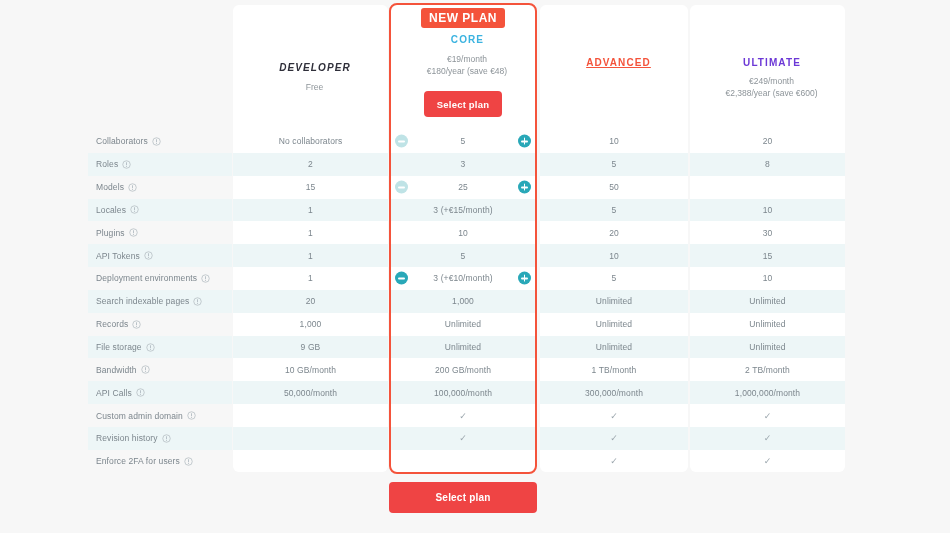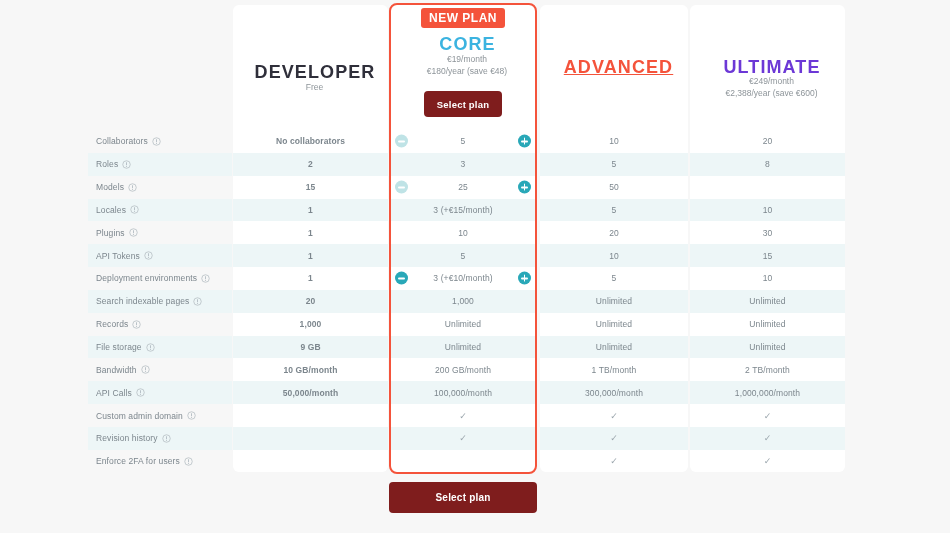--- a/index.html
+++ b/index.html
@@ -31,54 +31,54 @@
   .col-head.dev{left:233px;width:155px;}
   .col-head.core{left:389px;width:148px;}
   .col-head.adv{left:540px;width:148px;}
   .col-head.ult{left:690px;width:155px;}
 
   .plan-badge{
     position:absolute;top:8px;left:50%;transform:translateX(-50%);
     background:#f4533b;color:#fff;font-size:12px;font-weight:bold;
     letter-spacing:.5px;padding:3px 8px;border-radius:3px;white-space:nowrap;
   }
-  .plan-name{font-size:18px;font-weight:bold;letter-spacing:1.1px;padding-left:9px;}
-  .plan-name.dev{color:#2f2f3a;position:absolute;top:62px;left:0;right:0;}
+  .plan-name{font-size:10px;font-weight:bold;letter-spacing:1.1px;padding-left:9px;}
+  .plan-name.dev{color:#2f2f3a;position:absolute;top:62px;left:0;right:0;font-style:italic;}
   .plan-name.core{color:#3bb3e0;position:absolute;top:34px;left:0;right:0;}
   .plan-name.adv{color:#f4533b;position:absolute;top:57px;left:0;right:0;text-decoration:underline;}
   .plan-name.ult{color:#6c38d6;position:absolute;top:57px;left:0;right:0;}
   .plan-sub{position:absolute;left:0;right:0;font-size:8.5px;color:#8d9499;line-height:12px;}
   .plan-sub.dev{top:81px;}
   .plan-sub.core{top:53px;}
   .plan-sub.adv{top:75px;}
   .plan-sub.ult{top:75px;}
   .plan-sub div{white-space:nowrap;padding-left:8px;}
 
   .btn-primary{
-    background:#7f1d1d;color:#fff;border:none;border-radius:4px;
+    background:#ef4444;color:#fff;border:none;border-radius:4px;
     font-family:inherit;font-weight:bold;cursor:pointer;
   }
   .head-btn{
     position:absolute;top:91px;left:50%;transform:translateX(-50%);
     width:78px;height:26px;font-size:9.5px;letter-spacing:.2px;
   }
 
   
   .rows{position:absolute;top:130px;left:0;width:950px;}
   .frow{position:relative;height:22.85px;}
   .frow .cell{
     position:absolute;top:0;height:100%;
     display:flex;align-items:center;justify-content:center;
     font-size:8.5px;color:#7c868d;letter-spacing:.1px;white-space:nowrap;
   }
   .frow .cell.lbl{
     left:88px;width:144px;justify-content:flex-start;padding-left:8px;
     box-sizing:border-box;color:#7c868d;
   }
-  .frow .cell.dev{left:233px;width:155px;font-weight:bold;}
+  .frow .cell.dev{left:233px;width:155px;}
   .frow .cell.core{left:391px;width:144px;}
   .frow .cell.adv{left:540px;width:148px;}
   .frow .cell.ult{left:690px;width:155px;}
 
   .frow.odd .cell.lbl,
   .frow.odd .cell.dev,
   .frow.odd .cell.core,
   .frow.odd .cell.adv,
   .frow.odd .cell.ult{background:#edf6f7;}
 

